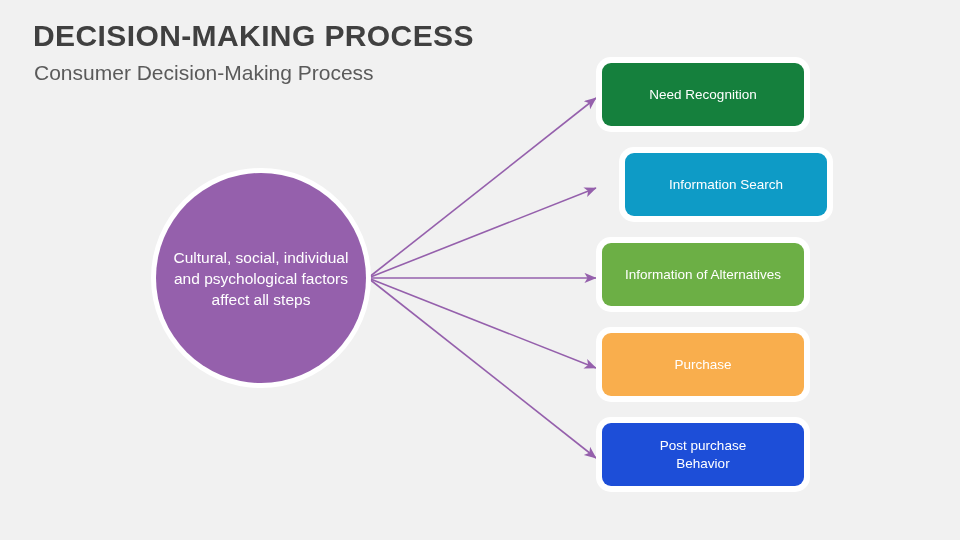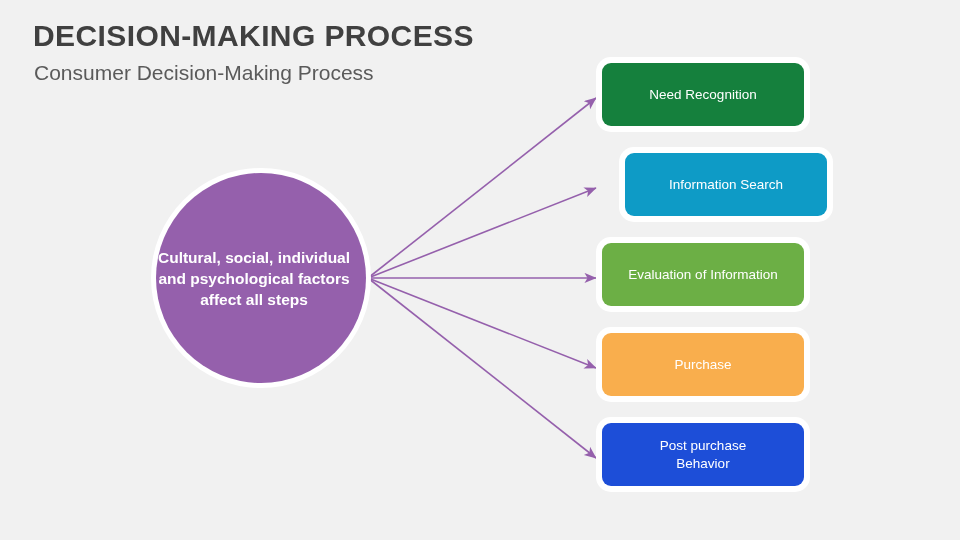--- a/index.html
+++ b/index.html
@@ -55,23 +55,23 @@
     position: absolute;
     left: 156px;
     top: 173px;
     width: 210px;
     height: 210px;
     border-radius: 50%;
     background: #9560ac;
     box-shadow: 0 0 0 5px #ffffff;
     display: flex;
     align-items: center;
+    justify-content: center;
     text-align: center;
     box-sizing: border-box;
-    font-weight: bold;
   }
   #hub-label {
     color: #ffffff;
     font-size: 15.5px;
     line-height: 21px;
     width: 196px;
     white-space: pre-line;
   }
 
   
@@ -126,21 +126,21 @@
   </div>
 
   <div id="steps-container">
       <div class="step" style="top: 63px; background: #15803d;">
         <div class="step-label">Need Recognition</div>
       </div>
       <div class="step" style="top: 153px; background: rgb(14, 155, 198); margin-left: 23px;">
         <div class="step-label">Information Search</div>
       </div>
       <div class="step" style="top: 243px; background: rgb(108, 175, 69);">
-        <div class="step-label">Evaluation of Information</div>
+        <div class="step-label">Information of Alternatives</div>
       </div>
       <div class="step" style="top: 333px; background: rgb(249, 174, 77);">
         <div class="step-label">Purchase</div>
       </div>
       <div class="step" style="top: 423px; background: #1d4ed8;">
         <div class="step-label">Post purchase
 Behavior</div>
       </div>
     </div>
 

